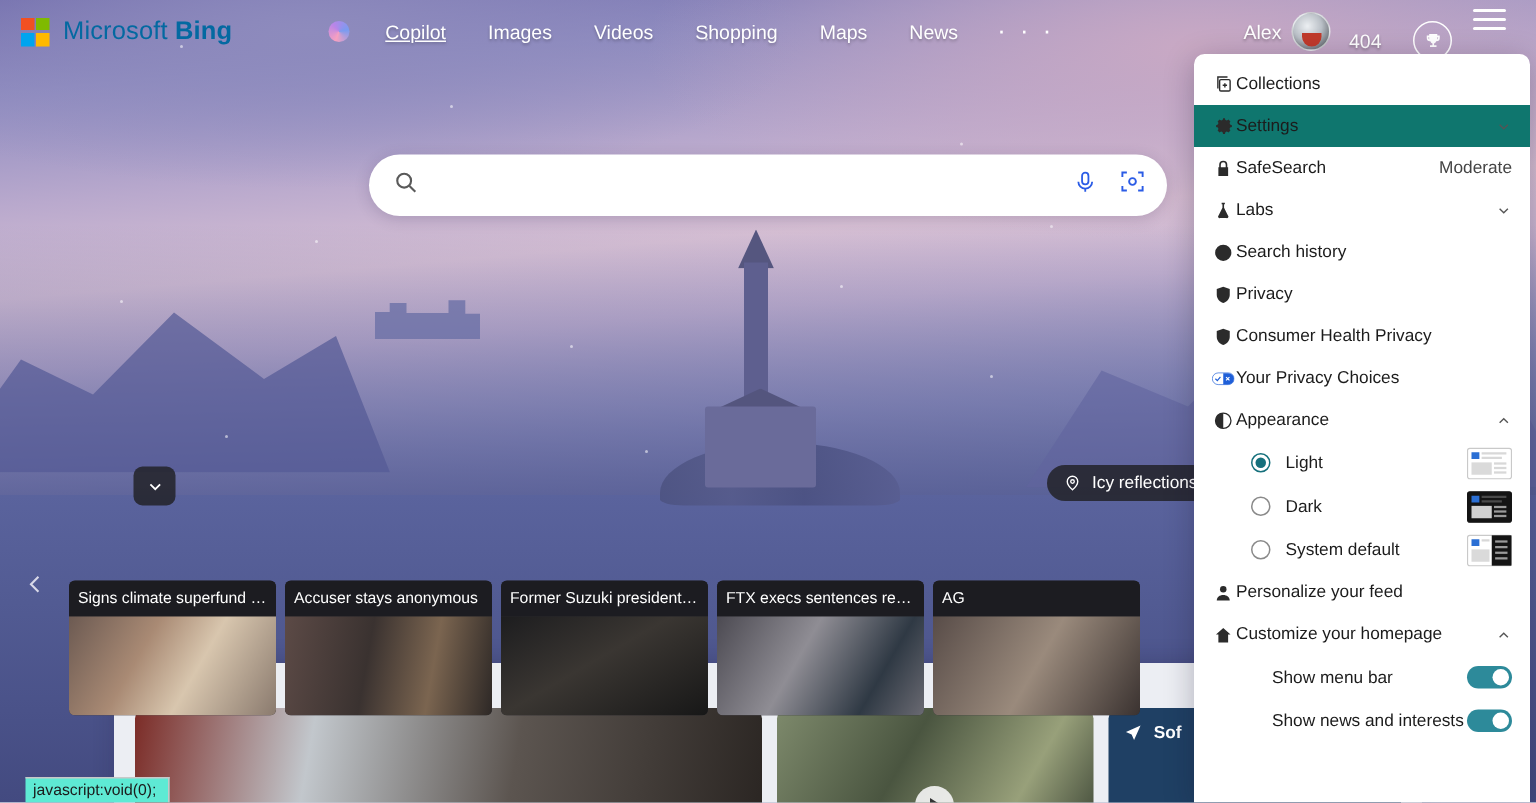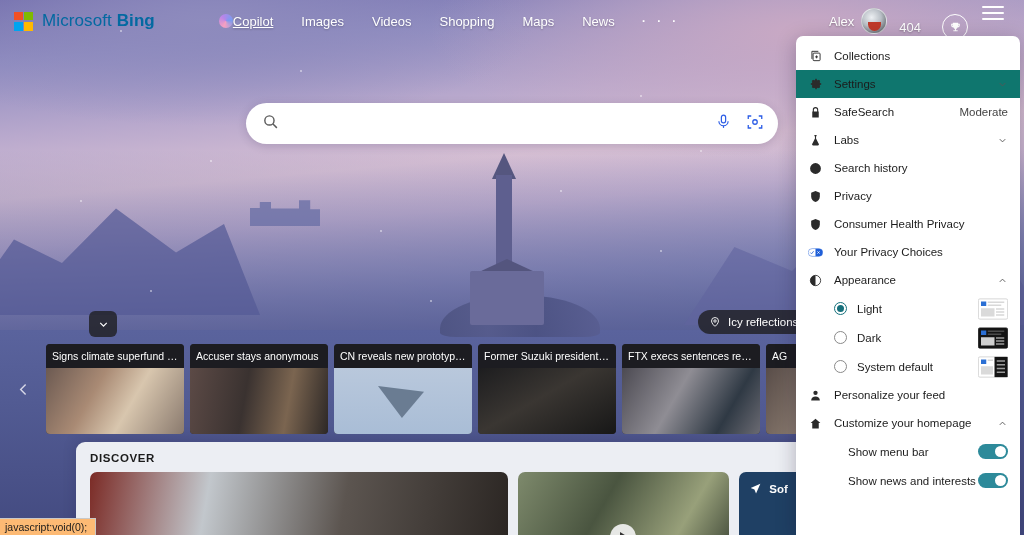--- a/index.html
+++ b/index.html
@@ -85,21 +85,21 @@
   .ms-r { background: #f25022; } .ms-g { background: #7fba00; }
   .ms-b { background: #00a4ef; } .ms-y { background: #ffb900; }
   .brand-text { color: #0369a1; font-size: 17px; letter-spacing: .1px; }
   .brand-text b { font-weight: 600; }
 
   .navlinks { display: flex; align-items: center; gap: 0; margin-left: 50px; }
   .navlink {
     color: #fff; font-size: 13px; padding: 6px 14px; cursor: pointer;
     white-space: nowrap; text-shadow: 0 1px 2px rgba(0,0,0,.25);
   }
-  .copilot-link { display: flex; align-items: center; gap: 0; text-decoration: underline; }
+  .copilot-link { display: flex; align-items: center; gap: 24px; text-decoration: underline; }
   .copilot-dot {
     width: 14px; height: 14px; border-radius: 50%;
     background: conic-gradient(from 200deg, #f7a0c0, #b985e8, #7a9bf0, #f7a0c0);
   }
   .dots { color: #fff; font-size: 17px; letter-spacing: 2.4px; padding: 0 12px; cursor: pointer; }
 
   .topright { margin-left: auto; display: flex; gap: 12px; padding-right: 4px; }
   .user-chip { display: flex; align-items: center; gap: 7px; cursor: pointer; }
   .user-name { color: #fff; font-size: 13px; text-shadow: 0 1px 2px rgba(0,0,0,.3); }
   .avatar {
@@ -156,21 +156,21 @@
   }
   .car-arrow {
     width: 46px; height: 90px; display: flex; align-items: center; justify-content: center;
     cursor: pointer; flex: none;
   }
   .car-track { display: flex; gap: 6px; overflow: hidden; flex: 1; }
   .news-card {
     width: 130px; flex: none; border-radius: 4px; overflow: hidden;
     background: #2b2b30; cursor: pointer; position: relative;
   }
-  .news-card.wide { width: 138px; }
+  .news-card.wide { width: 138px; margin-top: 43px; }
   .news-title {
     background: rgba(28,28,32,.94); color: #fff; font-size: 10.5px;
     padding: 5px 6px; height: 24px; line-height: 14px; overflow: hidden;
     white-space: nowrap; text-overflow: ellipsis;
   }
   .news-thumb { height: 66px; width: 100%; }
   .t1 { background: linear-gradient(120deg,#6c5a52 0%,#a98a74 35%,#d8c6ae 60%,#8a7a6e 100%); }
   .t2 { background: linear-gradient(100deg,#5c4a46 0%,#3a3230 40%,#7b6550 70%,#2d2826 100%); }
   .t3 { background: linear-gradient(180deg,#b9c8dc 0%,#a9bdd6 100%); position: relative; }
   .t3::after { content: ""; position: absolute; left: 44px; top: 18px; width: 46px; height: 32px;
@@ -207,21 +207,21 @@
 
   
   .panel {
     position: absolute; right: 4px; top: 36px; width: 224px; bottom: 0;
     background: #fff; border-radius: 7px 7px 0 0; z-index: 40;
     box-shadow: 0 4px 20px rgba(20,16,40,.28);
     overflow: hidden; padding-top: 6px;
   }
   .prow {
     display: flex; align-items: center; height: 28px; padding: 0 12px;
-    font-size: 11.5px; color: #1c1c1c; cursor: pointer; gap: 11px;
+    font-size: 11.5px; color: #1c1c1c; cursor: pointer; gap: 1px;
   }
   .prow.active { background: #0f766e; }
   .prow .pico { width: 15px; display: flex; align-items: center; justify-content: center; flex: none; }
   .prow .plabel { flex: 1; white-space: nowrap; overflow: hidden; text-overflow: ellipsis; }
   .prow .pval { color: #444; font-size: 11.5px; margin-left: auto; }
   .prow .pchev { margin-left: auto; display: flex; align-items: center; }
 
   .sub-radio {
     display: flex; align-items: center; height: 29px; padding: 0 12px 0 38px;
     font-size: 11.5px; color: #1c1c1c; cursor: pointer; gap: 10px;
@@ -242,22 +242,22 @@
     margin-left: auto; width: 30px; height: 15px; border-radius: 8px;
     background: #2d8a9a; position: relative; flex: none;
   }
   .toggle::after {
     content: ""; position: absolute; right: 2px; top: 2px;
     width: 11px; height: 11px; border-radius: 50%; background: #fff;
   }
 
   
   .statusbar {
-    position: absolute; left: 0; bottom: 0; z-index: 60;
-    background: #fdba74; border-top: 1px solid #c8c8c8; border-right: 1px solid #c8c8c8;
+    position: absolute; left: 17px; bottom: 0; z-index: 60;
+    background: #5eead4; border-top: 1px solid #c8c8c8; border-right: 1px solid #c8c8c8;
     font-size: 10.5px; color: #1b1b1b; padding: 2px 8px 2px 5px;
     font-family: "Liberation Sans", sans-serif;
   }
 </style>
 </head>
 <body>
 
 <div id="root">
 
   <div class="hero">
@@ -381,24 +381,20 @@
       </svg>
     </div>
     <div class="car-track">
       <div class="news-card wide">
         <div class="news-title">Signs climate superfund bill</div>
         <div class="news-thumb t1"></div>
       </div>
       <div class="news-card wide">
         <div class="news-title">Accuser stays anonymous</div>
         <div class="news-thumb t2"></div>
-      </div>
-      <div class="news-card wide">
-        <div class="news-title">CN reveals new prototypes</div>
-        <div class="news-thumb t3"></div>
       </div>
       <div class="news-card wide">
         <div class="news-title">Former Suzuki president dies</div>
         <div class="news-thumb t4"></div>
       </div>
       <div class="news-card wide">
         <div class="news-title">FTX execs sentences reduc...</div>
         <div class="news-thumb t5"></div>
       </div>
       <div class="news-card wide">

